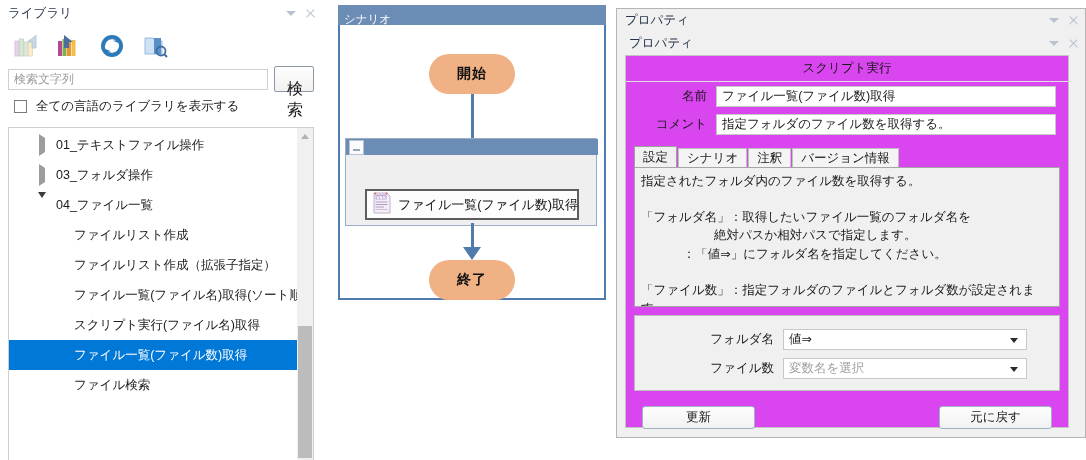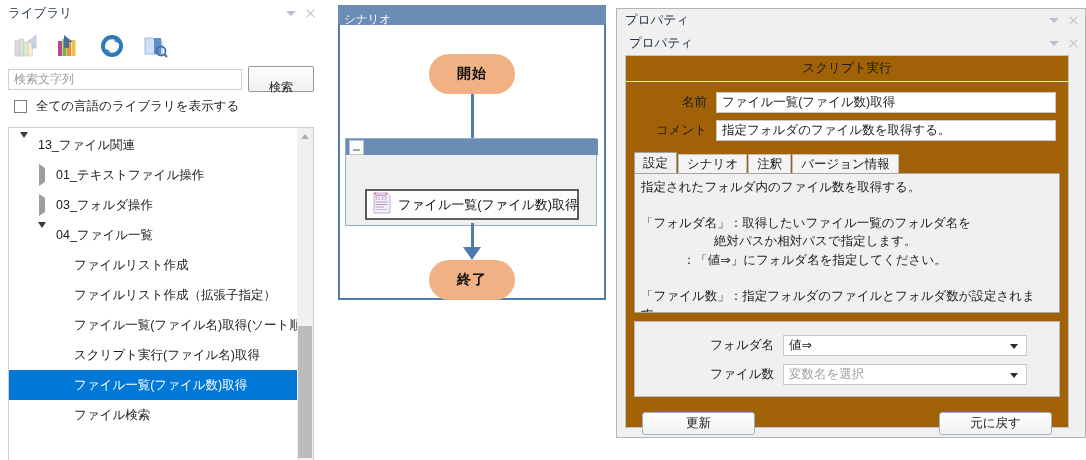--- a/index.html
+++ b/index.html
@@ -39,22 +39,22 @@
   .tbicon svg { display:block; }
 
   #lib-searchrow { height: 26px; display: flex; align-items: center; gap: 6px; padding: 0 8px; }
   #search-input {
     flex: 1; height: 21px; border: 1px solid #cfcfcf; background: #fff;
     font-size: 12px; padding: 0 5px; color: #222;
     font-family: "Liberation Sans", sans-serif;
   }
   #search-input::placeholder { color: #9a9a9a; }
   #search-btn {
-    width: 66px; height: 22px; border: 1px solid #8c9aa8; border-radius: 2px;
-    background: linear-gradient(#fdfdfd, #f1f1f1); font-size: 12px; color: #1a1a1a;
+    width: 40px; height: 22px; border: 1px solid #8c9aa8; border-radius: 2px;
+    background: linear-gradient(#fdfdfd, #f1f1f1); font-size: 16px; color: #1a1a1a;
     font-family: "Liberation Sans", sans-serif; cursor: pointer; padding: 12px;
   }
 
   #lib-checkrow { height: 28px; display: flex; align-items: center; gap: 9px; padding-left: 14px; }
   .cbox { width: 13px; height: 13px; border: 1px solid #7a7a7a; background: #fff; }
   #lib-checkrow .lbl { font-size: 12.5px; }
 
   #lib-tree {
     position: absolute; left: 8px; top: 127px; width: 306px; height: 333px;
     border: 1px solid #cfcfcf; border-bottom: none; background: #fff; overflow: hidden;
@@ -128,21 +128,21 @@
   }
   #step-label { font-size: 13px; color: #111; white-space: nowrap; }
 
   
   #props { position: absolute; left: 616px; top: 8px; width: 470px; height: 430px;
            background: #f0f0f0; border: 1px solid #b5b5b5; }
   #pr-cap-outer { height: 22px; padding: 0 2px 0 8px; }
   #pr-cap-inner { height: 24px; padding: 0 2px 0 12px; }
   #pr-body {
     position: absolute; left: 8px; top: 46px; width: 444px; height: 373px;
-    background: #a16207; border: 1px solid #c4c4c4;
+    background: #d946ef; border: 1px solid #c4c4c4;
   }
   #pr-title {
     height: 26px; display: flex; align-items: center; justify-content: center;
     font-size: 12.5px; color: #1a1a1a; border-bottom: 1px solid #e0e0e0;
   }
   .fieldrow { display: flex; align-items: center; height: 28px; padding: 0 12px 0 0; }
   .fieldrow .flabel { width: 90px; text-align: right; padding-right: 9px; font-size: 12.5px; }
   .ftext {
     flex: 1; height: 21px; border: 1px solid #c8c8c8; background: #fff;
     font-size: 12.5px; padding: 0 5px; color: #1a1a1a;
@@ -239,24 +239,20 @@
       <button id="search-btn">検索</button>
     </div>
 
     <div id="lib-checkrow">
       <span class="cbox"></span>
       <span class="lbl">全ての言語のライブラリを表示する</span>
     </div>
 
     <div id="lib-tree">
       <div id="tree-scroll-area">
-          <div class="tnode lvl1">
-            <span class="tw"><i class="arrow-d"></i></span>
-            <span class="tlabel">13_ファイル関連</span>
-          </div>
           <div class="tnode lvl2">
             <span class="tw"><i class="arrow-r"></i></span>
             <span class="tlabel">01_テキストファイル操作</span>
           </div>
           <div class="tnode lvl2">
             <span class="tw"><i class="arrow-r"></i></span>
             <span class="tlabel">03_フォルダ操作</span>
           </div>
           <div class="tnode lvl2">
             <span class="tw"><i class="arrow-d"></i></span>
@@ -348,21 +344,21 @@
       <span class="cap-text">プロパティ</span>
       <span class="cap-btns">
         <span class="cap-chev"></span>
         <span class="cap-x"></span>
       </span>
     </div>
 
     <div id="pr-body">
       <div id="pr-title">スクリプト実行</div>
 
-      <div class="fieldrow" style="margin-top:6px;">
+      <div class="fieldrow" style="">
         <span class="flabel">名前</span>
         <input class="ftext" type="text" value="ファイル一覧(ファイル数)取得" style="">
       </div>
       <div class="fieldrow">
         <span class="flabel">コメント</span>
         <input class="ftext" type="text" value="指定フォルダのファイル数を取得する。" style="">
       </div>
 
       <div id="tabstrip" style="margin-top:8px;">
           <div class="ptab active">設定</div>

